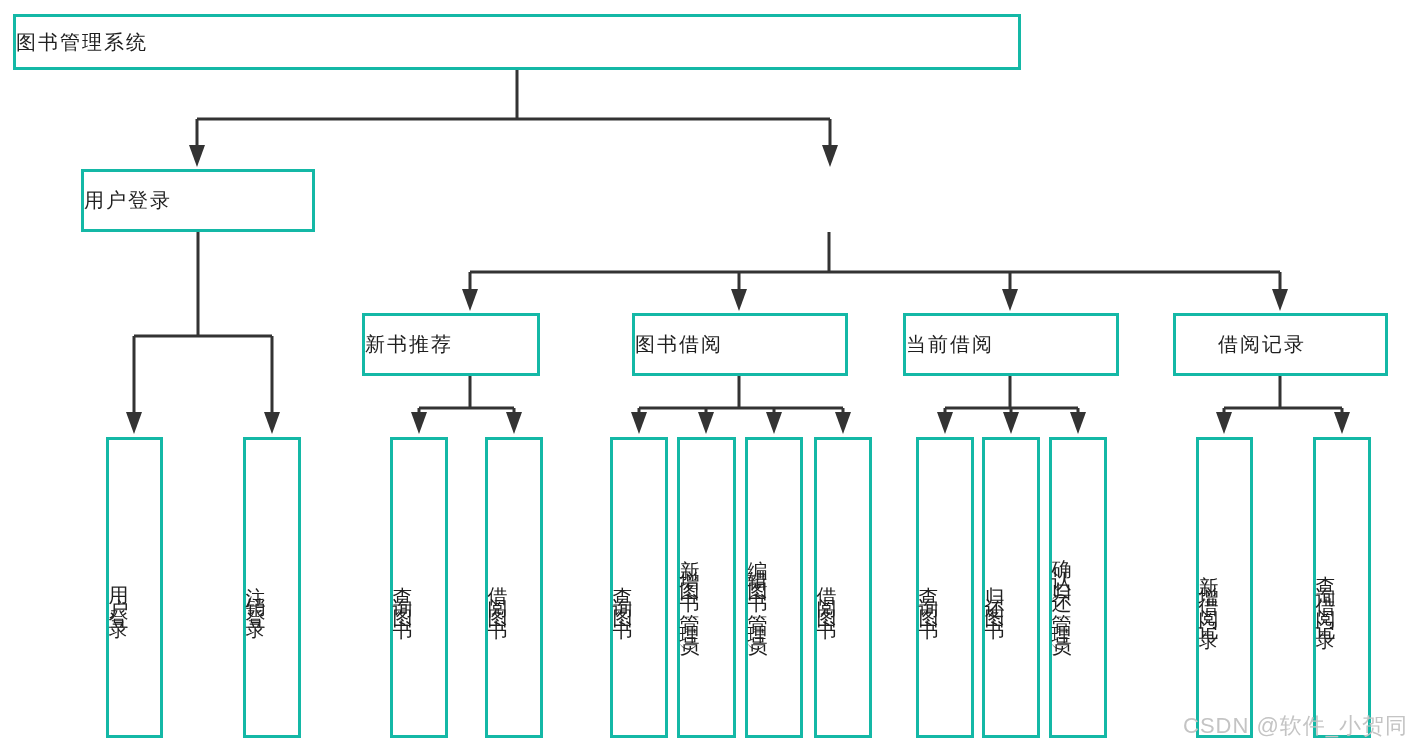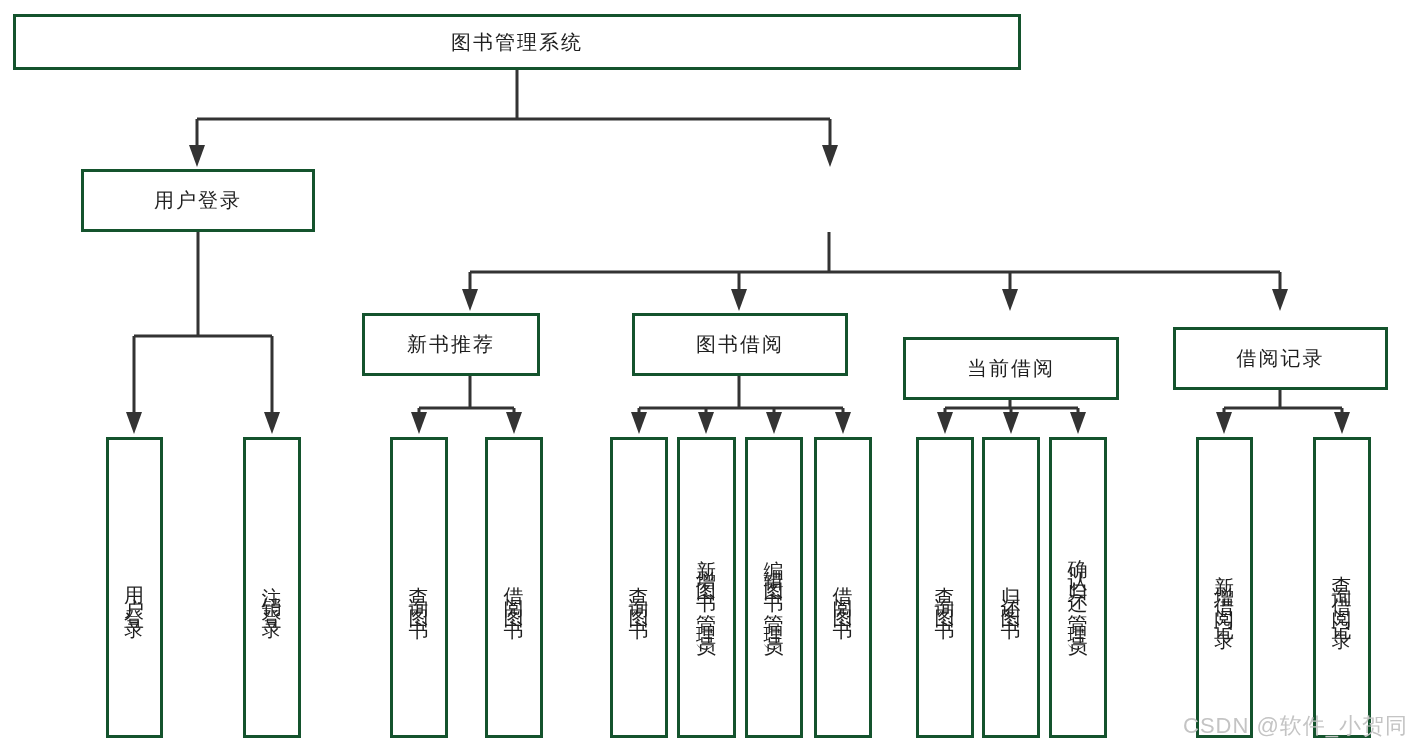--- a/index.html
+++ b/index.html
@@ -29,24 +29,23 @@
     stroke-width: 3;
   }
   .connectors polygon {
     fill: #333333;
     stroke: none;
   }
   .node {
     position: absolute;
     box-sizing: border-box;
     background: #ffffff;
-    border: 3px solid #14532d;
+    border: 3px solid #14b8a6;
     display: flex;
     align-items: center;
-    justify-content: center;
     z-index: 2;
   }
   .hlabel {
     font-size: 20px;
     letter-spacing: 2px;
     color: #1f1f1f;
     white-space: nowrap;
   }
   .vlabel {
     writing-mode: vertical-rl;
@@ -117,24 +116,24 @@
   <div class="node" style="left:81px; top:169px; width:234px; height:63px;">
     <span class="hlabel">用户登录</span>
   </div>
 
   <div class="node" style="left:362px; top:313px; width:178px; height:63px;">
     <span class="hlabel">新书推荐</span>
   </div>
   <div class="node" style="left:632px; top:313px; width:216px; height:63px;">
     <span class="hlabel">图书借阅</span>
   </div>
-  <div class="node" style="left:903px; top:313px; width:216px; height:63px;margin-top:24px;">
+  <div class="node" style="left:903px; top:313px; width:216px; height:63px;">
     <span class="hlabel">当前借阅</span>
   </div>
-  <div class="node" style="left:1173px; top:327px; width:215px; height:63px;">
+  <div class="node" style="left:1173px; top:313px; width:215px; height:63px;padding-left:42px;">
     <span class="hlabel">借阅记录</span>
   </div>
 
   <div class="node leaf" style="left:106px; top:437px; width:57px; height:301px;">
     <span class="vlabel">用户登录</span>
   </div>
   <div class="node leaf" style="left:243px; top:437px; width:58px; height:301px;">
     <span class="vlabel">注销登录</span>
   </div>
 

